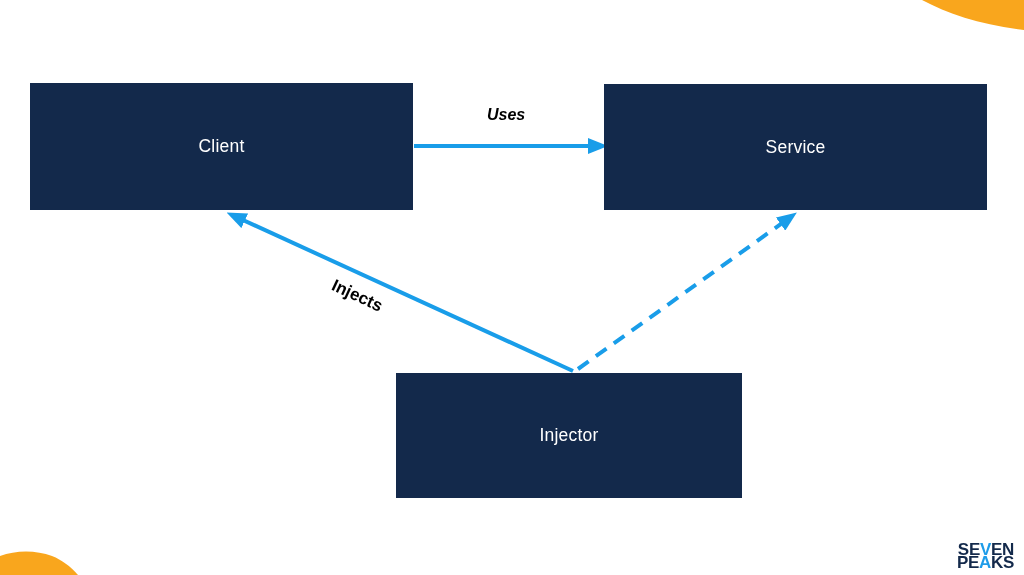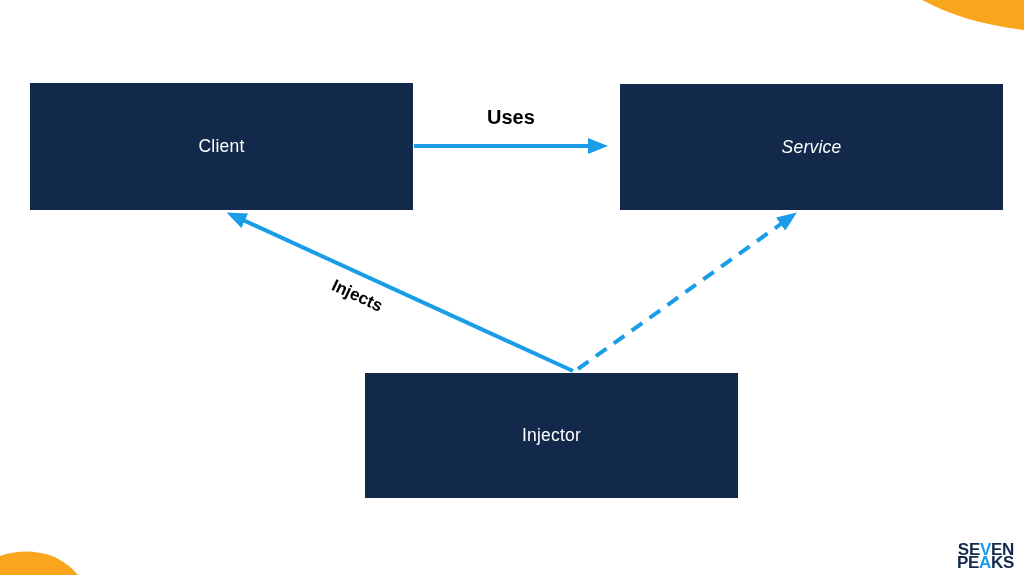--- a/index.html
+++ b/index.html
@@ -28,33 +28,34 @@
     background: #13294B;
     color: #ffffff;
     display: flex;
     align-items: center;
     justify-content: center;
     font-size: 17.5px;
     letter-spacing: 0.2px;
     z-index: 2;
   }
   .node-client   { left: 30px;  top: 83px;  width: 383px; height: 127px; }
-  .node-service  { left: 620px; top: 84px;  width: 383px; height: 126px; font-style: italic; }
-  .node-injector { left: 365px; top: 373px; width: 373px; height: 125px; }
+  .node-service  { left: 604px; top: 84px;  width: 383px; height: 126px; }
+  .node-injector { left: 396px; top: 373px; width: 346px; height: 125px; }
   .edge-label {
     position: absolute;
     color: #000000;
     font-weight: bold;
     z-index: 3;
     white-space: nowrap;
   }
   .label-uses {
     left: 487px;
     top: 106px;
-    font-size: 20px;
+    font-size: 16px;
+    font-style: italic;
   }
   .label-injects {
     left: 330px;
     top: 286px;
     font-size: 17px;
     transform: rotate(25deg);
     transform-origin: center;
   }
   .logo {
     position: absolute;

